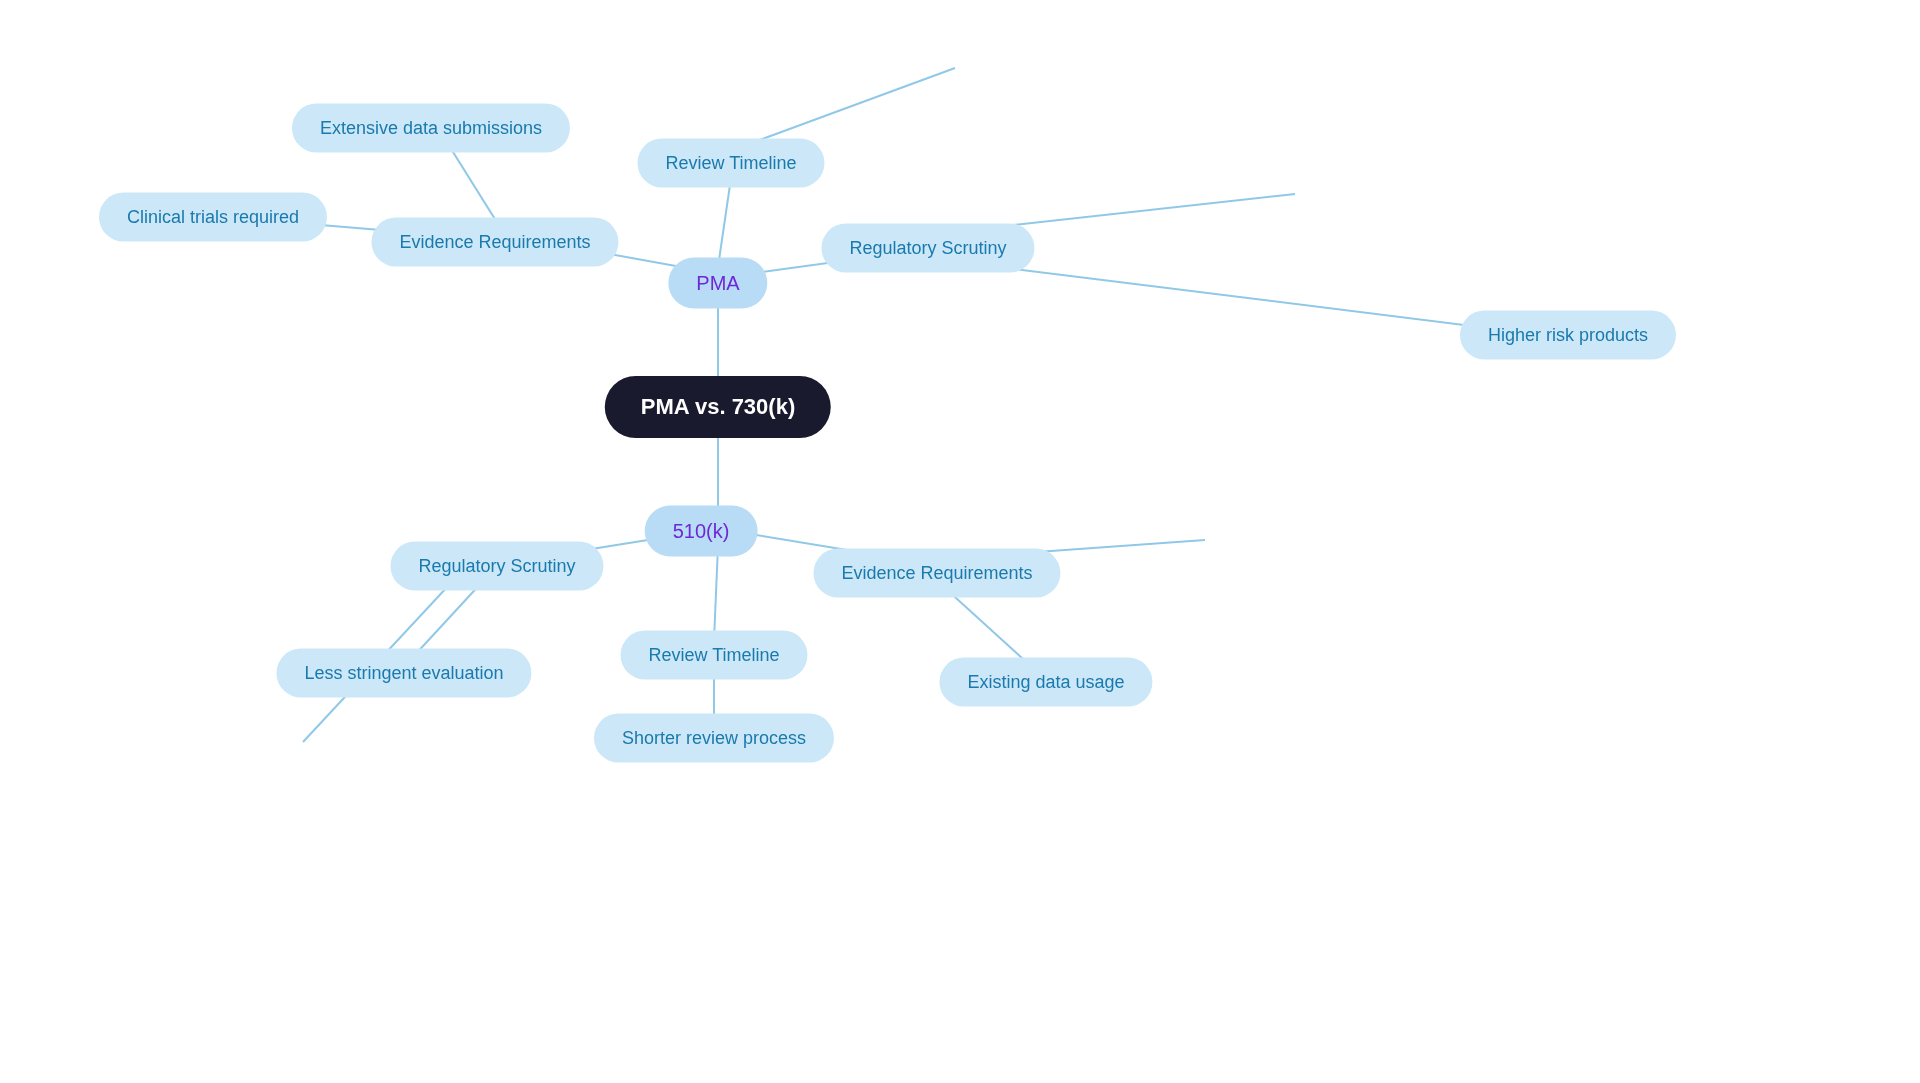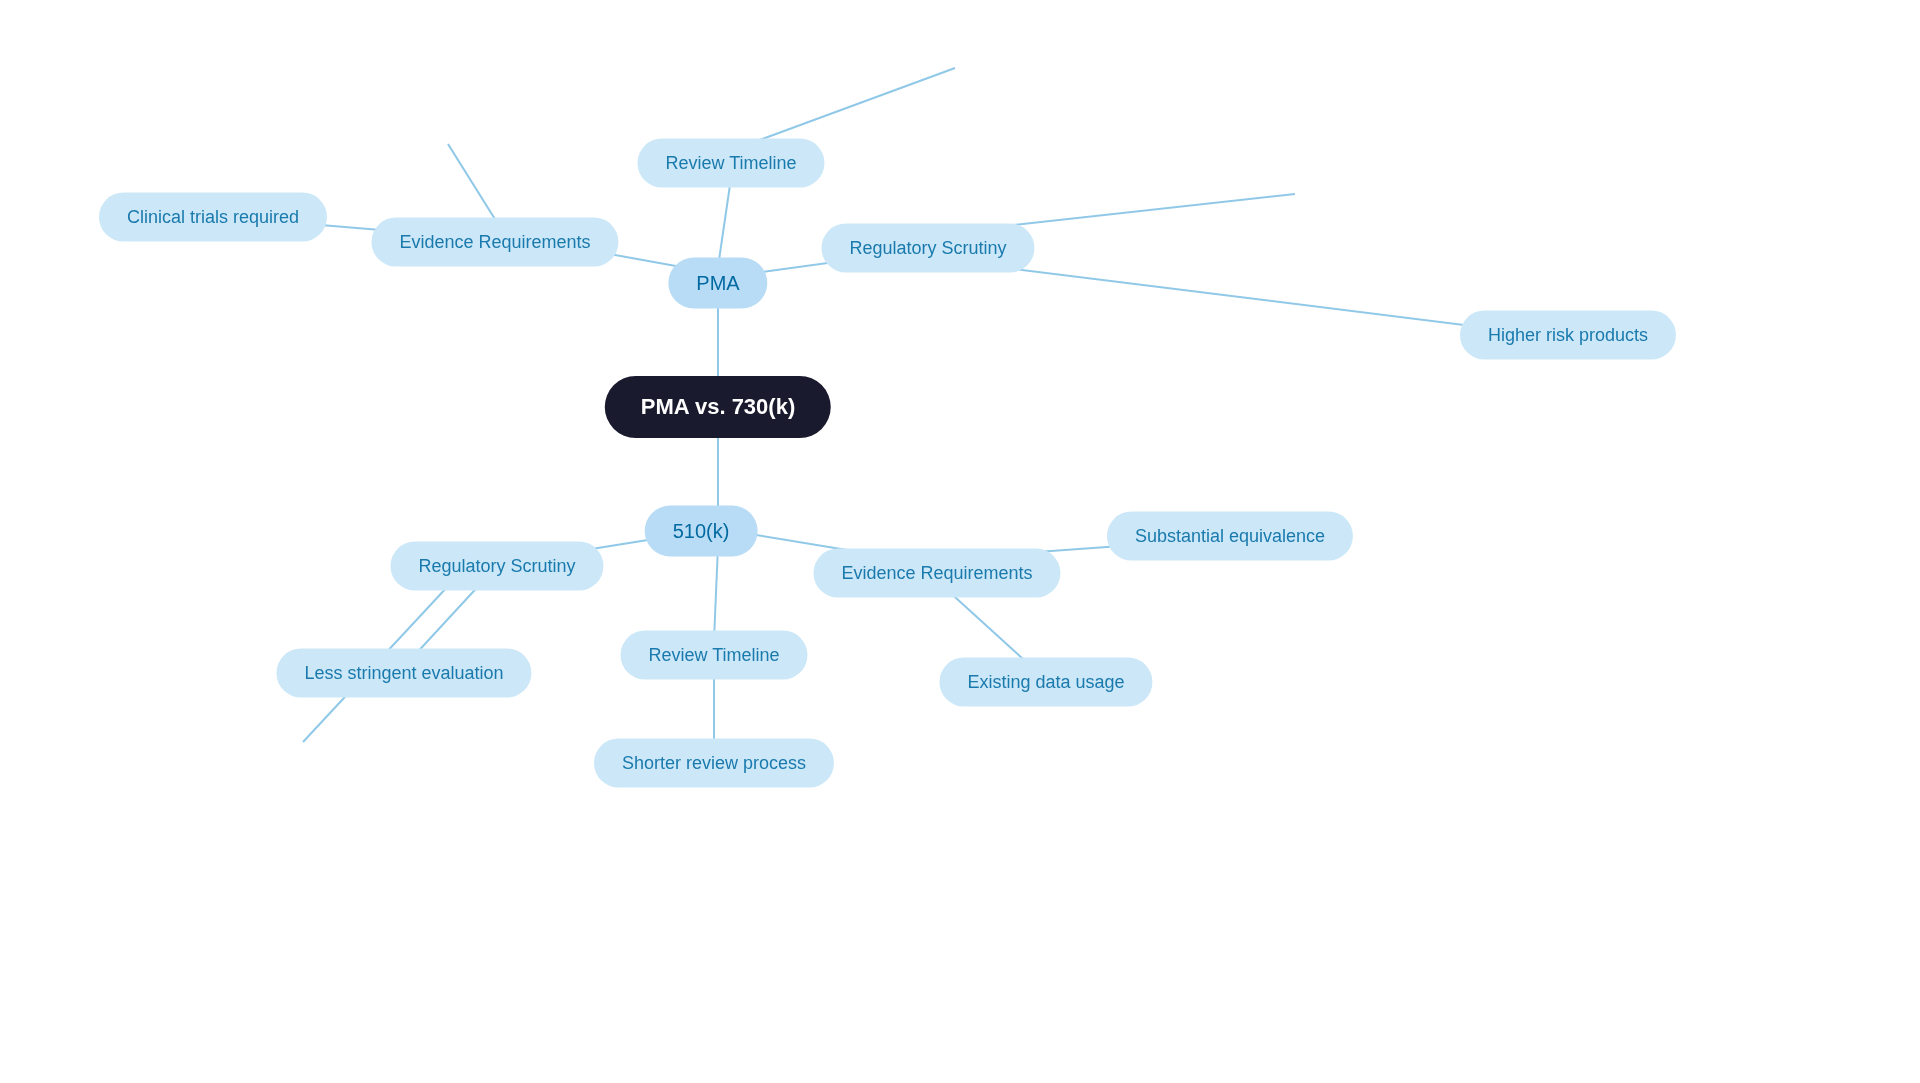--- a/index.html
+++ b/index.html
@@ -43,21 +43,21 @@
     }
     .node-center {
       background: #1a1a2e;
       color: #ffffff;
       font-weight: 600;
       font-size: 22px;
       padding: 18px 36px;
     }
     .node-branch {
       background: #b8dcf5;
-      color: #0369a1;
+      color: #6d28d9;
       font-size: 20px;
       font-weight: 500;
     }
   </style>
 </head>
 <body>
 
 <div id="diagram-container">
   <svg id="lines">
 
@@ -117,20 +117,23 @@
 
 
   <div class="node node-light" style="left: 928px; top: 248px;">
     <span>Regulatory Scrutiny</span>
   </div>
 
   <div class="node node-light" style="left: 1568px; top: 335px;">
     <span>Higher risk products</span>
   </div>
 
+  <div class="node node-light" style="left: 431px; top: 128px;">
+    <span>Extensive data submissions</span>
+  </div>
 
   <div class="node node-light" style="left: 495px; top: 242px;">
     <span>Evidence Requirements</span>
   </div>
 
   <div class="node node-light" style="left: 213px; top: 217px;">
     <span>Clinical trials required</span>
   </div>
 
 
@@ -139,28 +142,25 @@
   </div>
 
   <div class="node node-light" style="left: 404px; top: 673px;">
     <span>Less stringent evaluation</span>
   </div>
 
   <div class="node node-light" style="left: 714px; top: 655px;">
     <span>Review Timeline</span>
   </div>
 
-  <div class="node node-light" style="left: 714px; top: 763px;">
+  <div class="node node-light" style="left: 714px; top: 738px;">
     <span>Shorter review process</span>
   </div>
 
   <div class="node node-light" style="left: 937px; top: 573px;">
     <span>Evidence Requirements</span>
   </div>
 
-  <div class="node node-light" style="left: 1230px; top: 536px;">
-    <span>Substantial equivalence</span>
-  </div>
 
   <div class="node node-light" style="left: 1046px; top: 682px; justify-content: flex-end;">
     <span>Existing data usage</span>
   </div>
 </div>
 
 </body></html>

